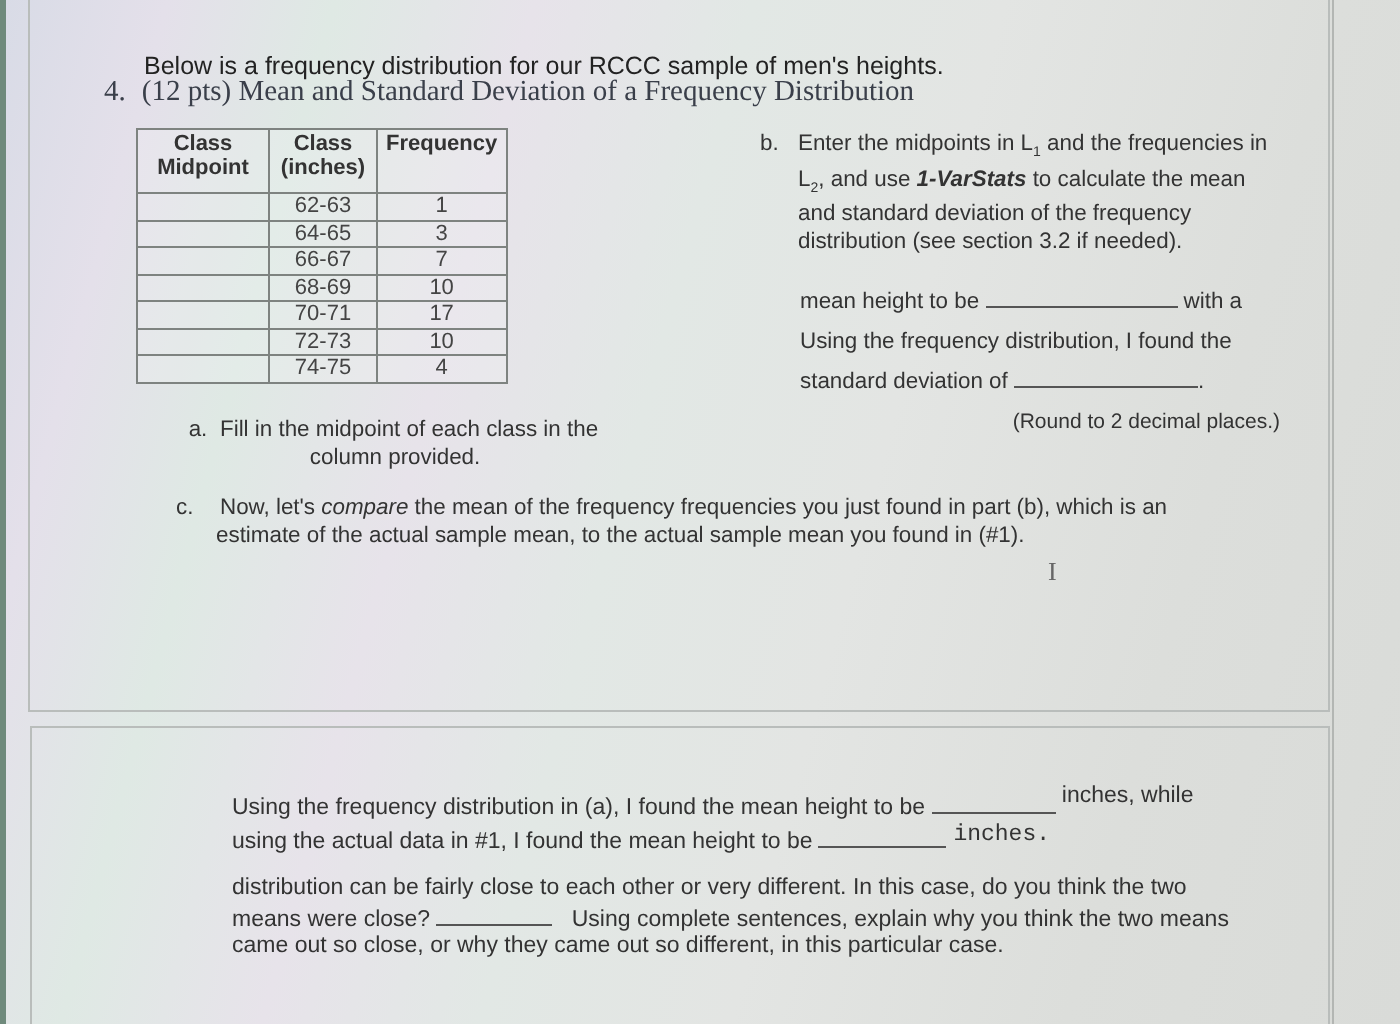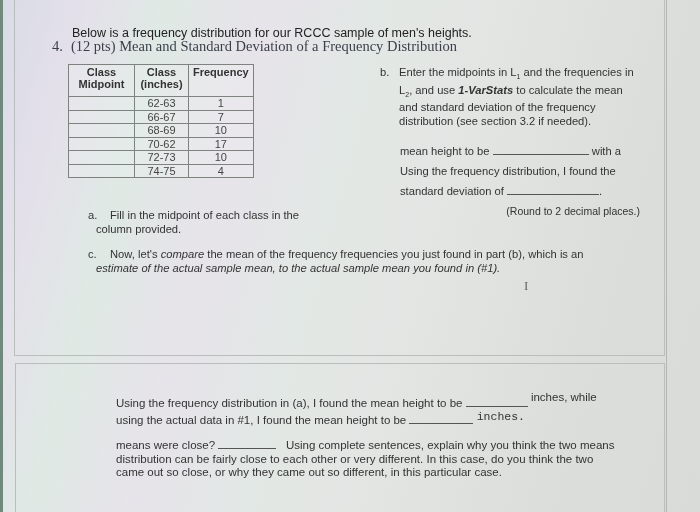--- a/index.html
+++ b/index.html
@@ -36,27 +36,27 @@
   .partb { position:absolute; left:380px; top:66px; width:260px; font-size:11.2px; color:#333; line-height:13.5px; }
   .partb .lbl { position:absolute; left:0; top:0; }
   .partb .body { margin-left:19px; }
   .partb sub { font-size:7px; }
 
   .answer-b { position:absolute; left:400px; top:141px; width:240px; font-size:11.2px; color:#333; }
   .answer-b .line { height:20px; line-height:20px; white-space:nowrap; }
   .blank { display:inline-block; border-bottom:1px solid #555; vertical-align:baseline; height:10px; }
   .round { font-size:10.5px;text-align:right; }
 
-  .parta { position:absolute; left:88px; top:209px; font-size:11.2px; color:#333; line-height:13.5px; }
+  .parta { position:absolute; left:88px; top:209px; font-size:11.2px; color:#333; line-height:13.5px;text-align:center; }
   .parta .lbl { display:inline-block; width:22px; }
   .parta .cont { margin-left:8px; }
 
   .partc { position:absolute; left:88px; top:248px; font-size:11.2px; color:#333; line-height:13.5px; width:540px; }
   .partc .lbl { display:inline-block; width:22px; }
-  .partc .cont { margin-left:8px;font-style:italic; }
+  .partc .cont { margin-left:20px; }
 
   .cursor { position:absolute; left:524px; top:278px; font-family:"Liberation Serif", serif; font-size:13px; color:#666; }
 
   .compare { position:absolute; left:116px; top:396px; font-size:11.5px; color:#333; width:500px; }
   .compare .row { position:relative; height:17px; white-space:nowrap; }
 
   .explain { position:absolute; left:116px; top:438px; font-size:11.5px; color:#333; line-height:13.5px; width:520px; }
 </style>
 </head>
 <body>
@@ -80,31 +80,36 @@
     </tr>
   </thead>
   <tbody>
     <tr>
       <td class="mid"></td>
       <td class="cls">62-63</td>
       <td class="frq">1</td>
     </tr>
     <tr>
       <td class="mid"></td>
+      <td class="cls">64-65</td>
+      <td class="frq">3</td>
+    </tr>
+    <tr>
+      <td class="mid"></td>
       <td class="cls">66-67</td>
       <td class="frq">7</td>
     </tr>
     <tr>
       <td class="mid"></td>
       <td class="cls">68-69</td>
       <td class="frq">10</td>
     </tr>
     <tr>
       <td class="mid"></td>
-      <td class="cls">70-62</td>
+      <td class="cls">70-71</td>
       <td class="frq">17</td>
     </tr>
     <tr>
       <td class="mid"></td>
       <td class="cls">72-73</td>
       <td class="frq">10</td>
     </tr>
     <tr>
       <td class="mid"></td>
       <td class="cls">74-75</td>
@@ -151,20 +156,20 @@
     <span style="position:relative; top:-6px;">inches, while</span>
   </div>
   <div class="row">
     <span>using the actual data in #1, I found the mean height to be</span>
     <span class="blank" style="width:64px;"></span>
     <span style="position:relative; top:-4px;font-family:Liberation Mono, monospace;">inches.</span>
   </div>
 </div>
 
 <div class="explain">
+  <div>distribution can be fairly close to each other or very different.  In this case, do you think the two</div>
   <div>
     <span>means were close?</span>
     <span class="blank" style="width:58px;"></span>
     &nbsp;&nbsp;<span>Using complete sentences, explain why you think the two means</span>
   </div>
-  <div>distribution can be fairly close to each other or very different.  In this case, do you think the two</div>
   <div>came out so close, or why they came out so different, in this particular case.</div>
 </div>
 
 </body></html>

